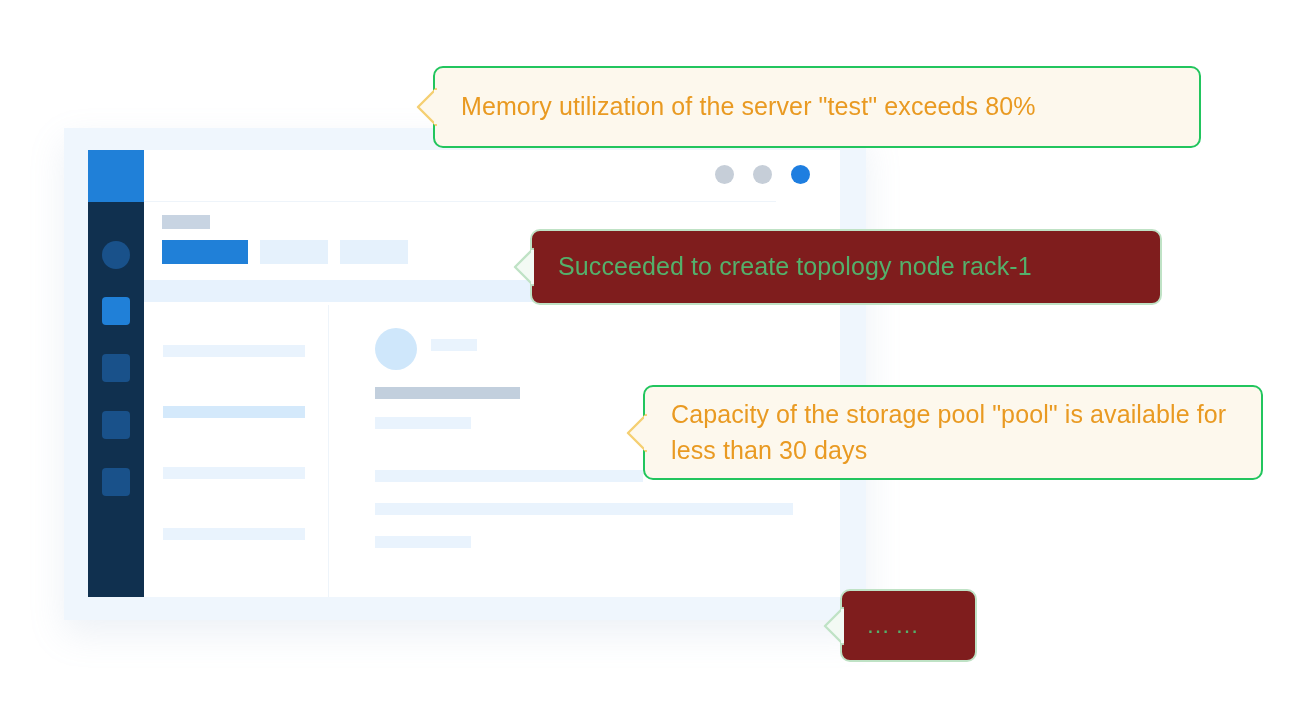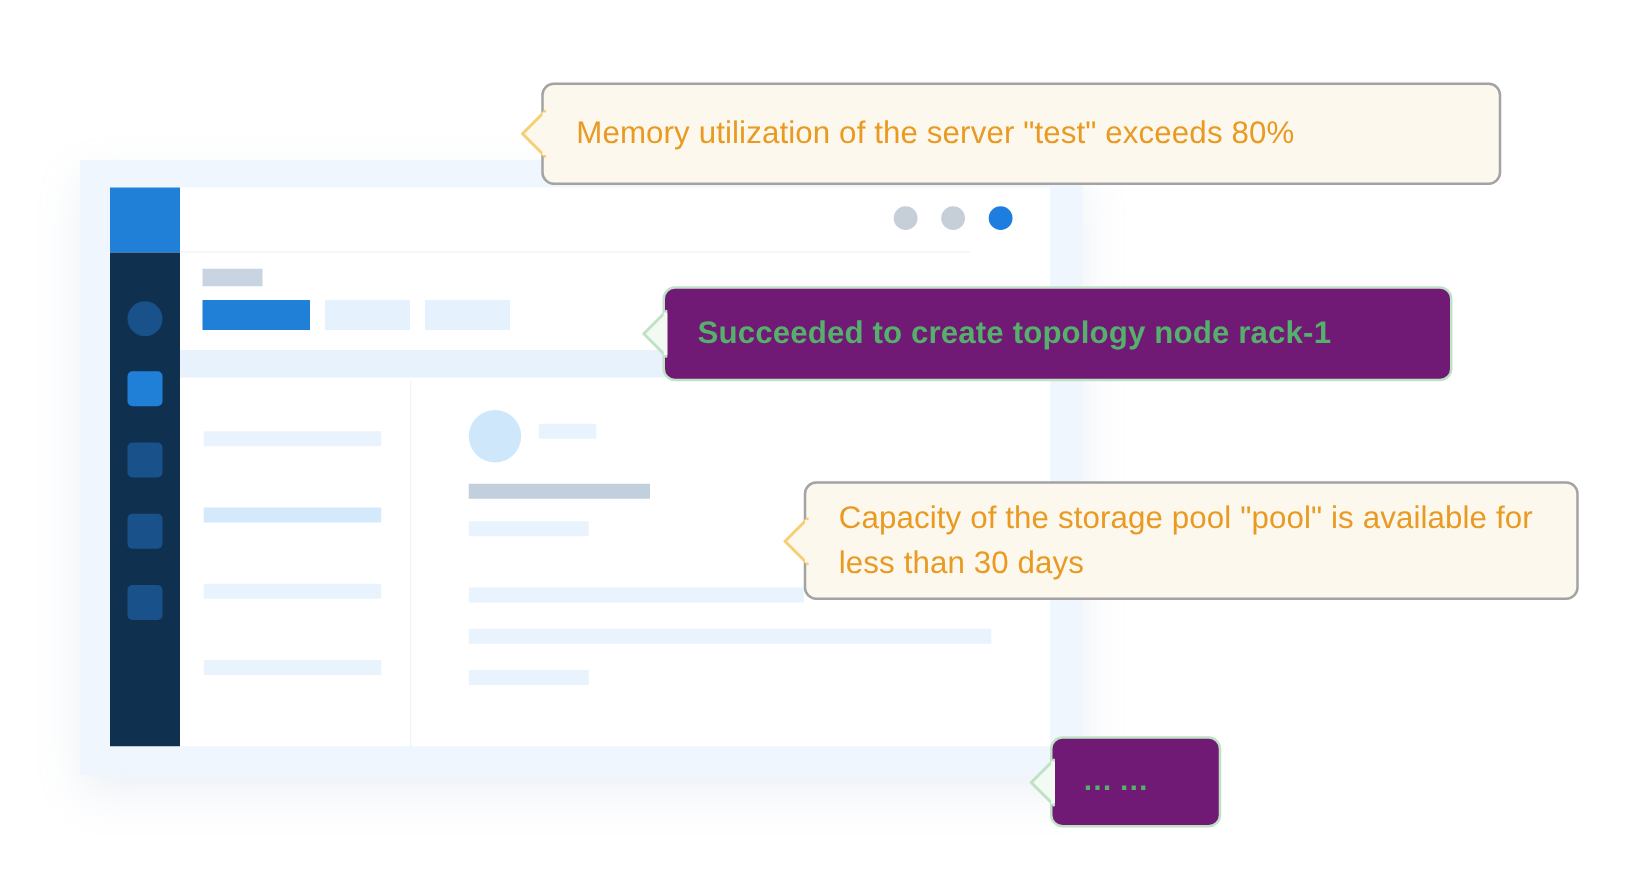--- a/index.html
+++ b/index.html
@@ -143,35 +143,34 @@
     height: 42px;
     border-radius: 50%;
     background: #cfe7fb;
   }
 
   
   .bubble {
     position: absolute;
     box-sizing: border-box;
     border-radius: 10px;
-    border: 2px solid #a3a3a3;
+    border: 2px solid #22c55e;
     background: #fdf8ed;
     display: flex;
     align-items: center;
     padding: 14px 26px;
     font-size: 25px;
     line-height: 1.42;
     color: #e99a22;
     letter-spacing: 0.1px;
   }
   .bubble.green {
     border-color: #bfe2c5;
-    background: #701a75;
+    background: #7f1d1d;
     color: #54b06b;
-    font-weight: bold;
   }
   
   .tail { position: absolute; left: -20px; top: 50%; }
   .tail svg { display: block; }
 
   #bubble-dots {
     letter-spacing: 5px;
     font-size: 24px;
     color: #54b06b;
     padding: 14px 24px;

